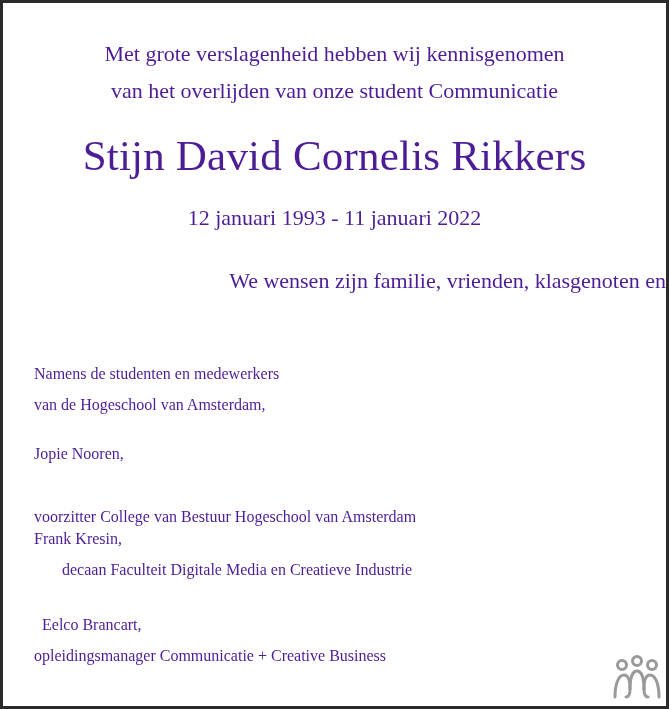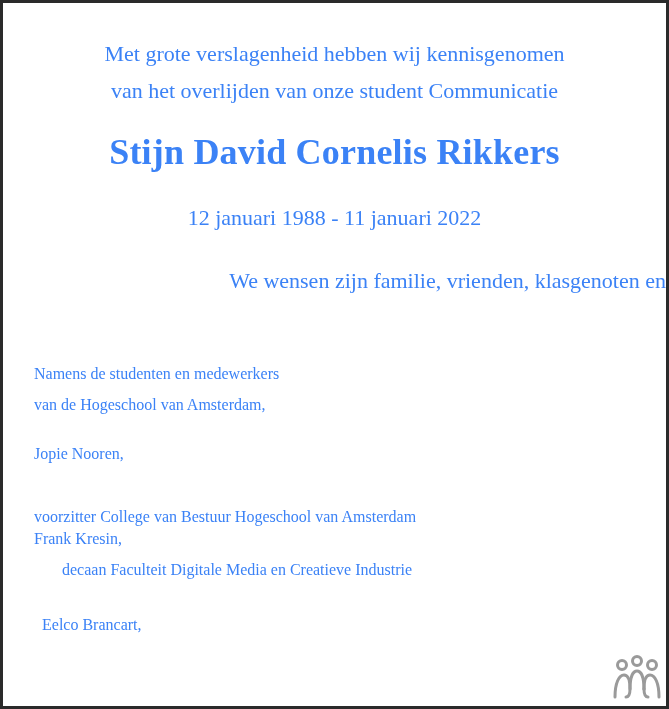--- a/index.html
+++ b/index.html
@@ -4,54 +4,55 @@
   <style>
     html, body { margin: 0; padding: 0; background: #ffffff; }
     body { width: 669px; height: 709px; overflow: hidden; }
     .frame {
       position: absolute; left: 0; top: 0;
       width: 669px; height: 709px;
       box-sizing: border-box;
       border: 3px solid #2a2a2a;
       background: #ffffff;
       font-family: "Liberation Serif", "DejaVu Serif", serif;
-      color: #3b82f6;
+      color: #4c1d95;
     }
     .line { position: absolute; white-space: nowrap; }
     .center { left: 0; width: 663px; text-align: center; }
     .intro { font-size: 22px; line-height: 30px; }
-    .name { font-size: 36px; font-weight: bold; letter-spacing: 0.2px; }
+    .name { font-size: 43px; font-weight: normal; letter-spacing: 0.2px; }
     .dates { font-size: 22px; }
     .left { left: 31px; font-size: 16px; }
     .icon { position: absolute; left: 609px; top: 652px; width: 50px; height: 44px; }
   </style>
 </head>
 <body>
 
 <div class="frame">
 
   <div class="line center intro" style="top:36px;">Met grote verslagenheid hebben wij kennisgenomen</div>
   <div class="line center intro" style="top:73px;">van het overlijden van onze student Communicatie</div>
 
   <div class="line center name" style="top:128px;">Stijn David Cornelis Rikkers</div>
 
-  <div class="line center dates" style="top:202px;">12 januari 1988 - 11 januari 2022</div>
+  <div class="line center dates" style="top:202px;">12 januari 1993 - 11 januari 2022</div>
 
   <div class="line center intro" style="top:263px;text-align:right;">We wensen zijn familie, vrienden, klasgenoten en</div>
 
   <div class="line left" style="top:362px;">Namens de studenten en medewerkers</div>
   <div class="line left" style="top:393px;">van de Hogeschool van Amsterdam,</div>
 
   <div class="line left" style="top:442px;">Jopie Nooren,</div>
   <div class="line left" style="top:473px;margin-top:32px;">voorzitter College van Bestuur Hogeschool van Amsterdam</div>
 
   <div class="line left" style="top:527px;">Frank Kresin,</div>
   <div class="line left" style="top:558px;margin-left:28px;">decaan Faculteit Digitale Media en Creatieve Industrie</div>
 
   <div class="line left" style="top:613px;margin-left:8px;">Eelco Brancart,</div>
+  <div class="line left" style="top:644px;">opleidingsmanager Communicatie + Creative Business</div>
 
   <svg class="icon" viewBox="0 0 50 44" fill="none" stroke="#9a9a9a" stroke-width="3" stroke-linecap="round">
     <circle cx="10" cy="10" r="4.5"></circle>
     <circle cx="25" cy="6" r="4.5"></circle>
     <circle cx="40" cy="10" r="4.5"></circle>
     <path d="M3 42 C3 28 7 20 12 20 C16 20 18 26 18 34 C18 40 16 42 14 42"></path>
     <path d="M18 34 C18 22 21 16 25 16 C29 16 32 22 32 34"></path>
     <path d="M32 34 C32 26 34 20 38 20 C43 20 47 28 47 42"></path>
     <path d="M36 42 C34 42 32 40 32 34"></path>
   </svg>

